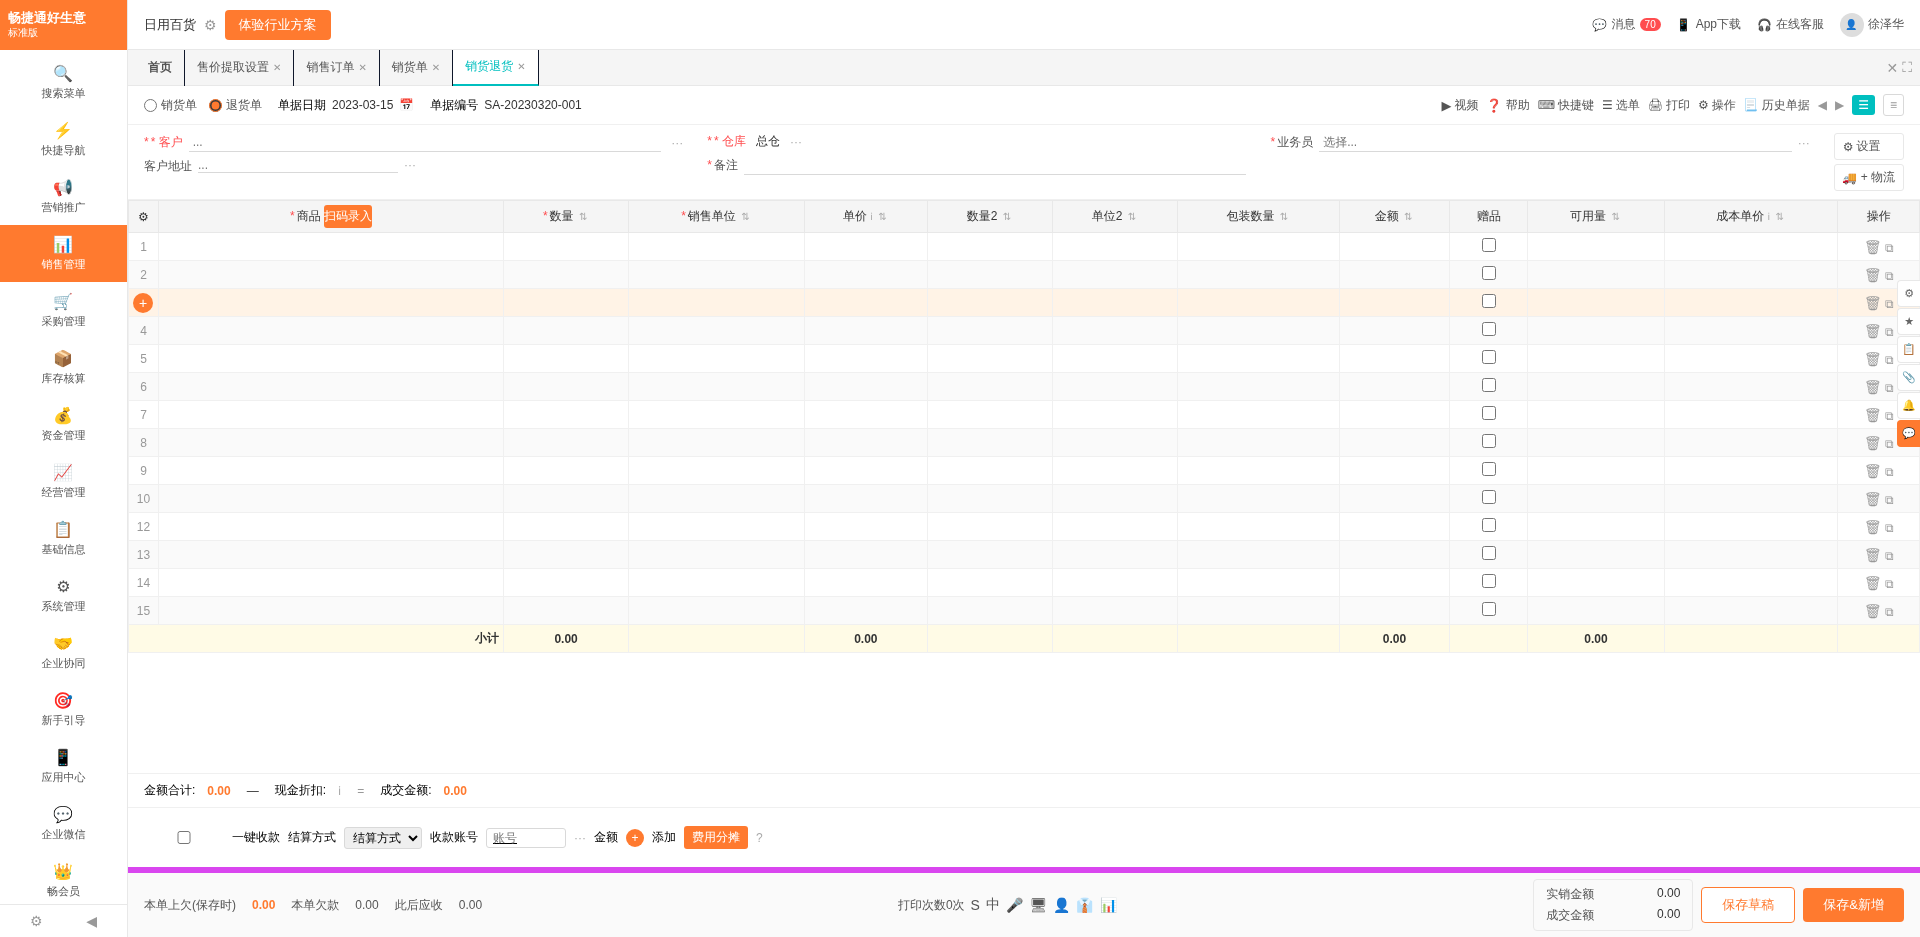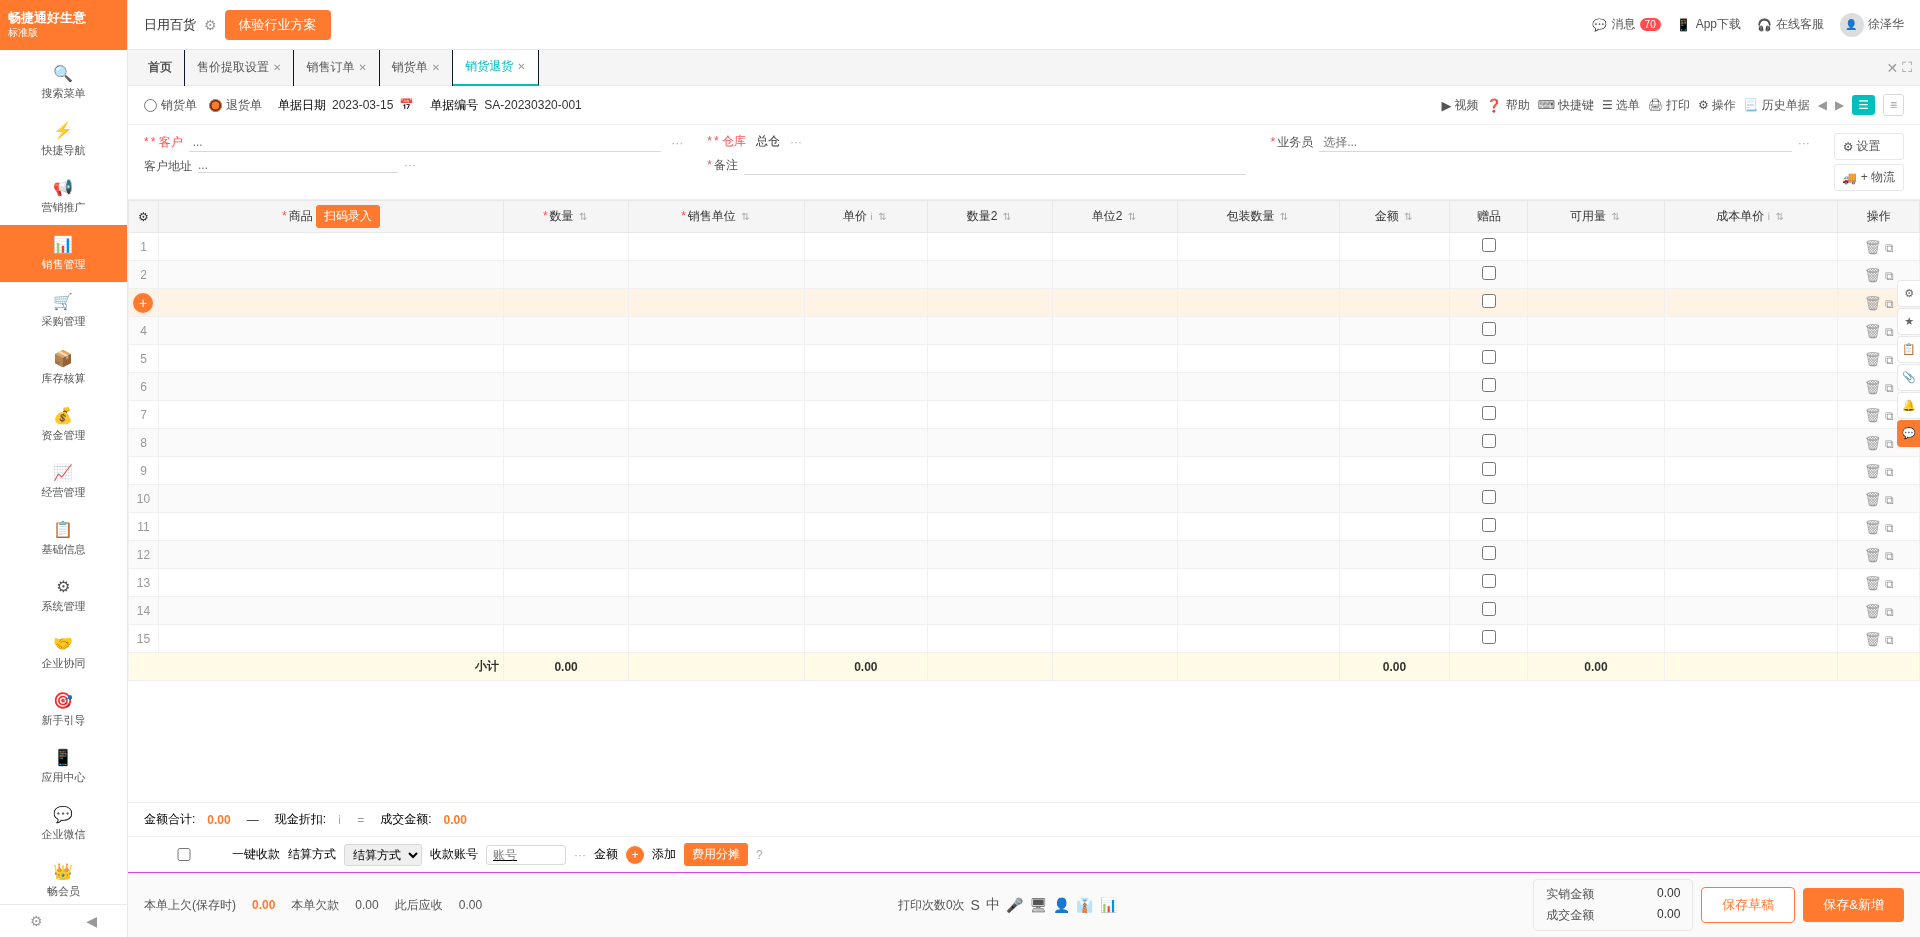--- a/index.html
+++ b/index.html
@@ -55,21 +55,21 @@
     .form-actions { display: flex; align-items: center; gap: 8px; margin-left: auto; }
     .form-action-btn { display: flex; align-items: center; gap: 3px; color: #555; cursor: pointer; font-size: 12px; }
     .form-action-btn .icon { font-size: 13px; }
     .form-field { display: flex; align-items: center; gap: 6px; }
     .form-field label { color: #ff4d4f; white-space: nowrap; }
     .form-field label::before { content: '*'; color: #ff4d4f; margin-right: 2px; }
     .form-field input, .form-field .input-like { border: none; border-bottom: 1px solid #d9d9d9; outline: none; padding: 2px 4px; min-width: 140px; color: #333; background: transparent; flex: 1; }
     .form-field .dots { color: #aaa; margin-left: 4px; }
     .form-field-addr { display: flex; align-items: flex-start; gap: 6px; }
     .form-field-addr label { color: #555; }
-    .scan-btn { background: #ff7a2f; color: #fff; border: none; border-radius: 3px; padding: 3px 8px; cursor: pointer; font-size: 12px; }
+    .scan-btn { background: #ff7a2f; color: #fff; border: none; border-radius: 3px; padding: 3px 0; cursor: pointer; font-size: 12px; }
     .table-wrap { flex: 1; overflow-y: auto; }
     table { width: 100%; border-collapse: collapse; }
     th { background: #f5f5f5; border: 1px solid #e8e8e8; padding: 4px 6px; color: #333; font-weight: normal; white-space: nowrap; text-align: center; position: sticky; top: 0; z-index: 2; }
     th .req { color: #ff4d4f; margin-right: 2px; }
     td { border: 1px solid #f0f0f0; padding: 2px 4px; text-align: center; height: 28px; color: #333; }
     tr:nth-child(even) td { background: #fafafa; }
     .row-active td { background: #fff3e6 !important; }
     .row-num { color: #999; width: 30px; }
     .add-row-btn { width: 20px; height: 20px; background: #ff7a2f; color: #fff; border: none; border-radius: 50%; cursor: pointer; font-size: 14px; display: flex; align-items: center; justify-content: center; }
     .del-btn { color: #999; cursor: pointer; font-size: 14px; background: none; border: none; }
@@ -77,27 +77,27 @@
     .sort-icon { color: #aaa; font-size: 10px; margin: 0 2px; cursor: pointer; }
     .checkbox-cell input[type=checkbox] { width: 14px; height: 14px; }
     .subtotal-row td { background: #fffbe6 !important; font-weight: bold; color: #333; }
 
     
     .form-footer { padding: 8px 16px; border-top: 1px solid #f0f0f0; display: flex; align-items: center; gap: 12px; flex-wrap: wrap; }
     .footer-minus { color: #333; margin: 0 4px; }
     .footer-eq { color: #999; margin: 0 4px; }
 
     
-    .payment-row { padding: 6px 16px; border-top: 1px solid #f0f0f0; display: flex; align-items: center; gap: 8px; }
+    .payment-row { padding: 18px 16px; border-top: 1px solid #f0f0f0; display: flex; align-items: center; gap: 8px; }
     .payment-row input { border: 1px solid #d9d9d9; border-radius: 3px; padding: 2px 6px; width: 80px; text-decoration: underline; }
     .expense-btn { background: #ff7a2f; color: #fff; border: none; border-radius: 3px; padding: 3px 8px; cursor: pointer; }
     .add-btn-small { background: #ff7a2f; color: #fff; border: none; border-radius: 50%; width: 18px; height: 18px; cursor: pointer; font-size: 12px; display: inline-flex; align-items: center; justify-content: center; }
 
     
-    .bottom-status { padding: 6px 16px; background: #fafafa; border-top: 1px solid #d946ef; display: flex; align-items: center; gap: 16px; }
+    .bottom-status { padding: 6px 16px; background: #fafafa; border-top: 6px solid #d946ef; display: flex; align-items: center; gap: 16px; }
     .bottom-status span { color: #555; }
     .bottom-status .val { color: #ff7a2f; font-weight: bold; }
     .bottom-taskbar { display: flex; align-items: center; gap: 6px; margin-left: auto; }
     .taskbar-icon { color: #999; font-size: 14px; cursor: pointer; }
     .save-summary { background: #fafafa; border: 1px solid #e8e8e8; border-radius: 4px; padding: 6px 12px; display: flex; flex-direction: column; gap: 4px; min-width: 160px; }
     .save-summary .sum-row { display: flex; justify-content: space-between; gap: 20px; }
     .save-summary .sum-label { color: #555; }
     .save-summary .sum-val { color: #333; }
     .btn-save-draft { background: #fff; border: 1px solid #ff7a2f; color: #ff7a2f; border-radius: 4px; padding: 8px 20px; cursor: pointer; font-size: 13px; }
     .btn-save-new { background: #ff7a2f; border: none; color: #fff; border-radius: 4px; padding: 8px 20px; cursor: pointer; font-size: 13px; }
@@ -568,38 +568,20 @@
                 <td></td>
                 <td class="checkbox-cell"><input type="checkbox" style=""></td>
                 <td></td>
                 <td></td>
                 <td>
       <button class="del-btn">🗑</button>
       <button class="copy-btn">⧉</button>
     </td>
               </tr>
               <tr>
-                <td class="row-num">11</td>
-                <td><input type="text" style="border: none; outline: none; width: 100%; background: transparent;"></td>
-                <td></td>
-                <td></td>
-                <td></td>
-                <td></td>
-                <td></td>
-                <td></td>
-                <td></td>
-                <td class="checkbox-cell"><input type="checkbox" style=""></td>
-                <td></td>
-                <td></td>
-                <td>
-      <button class="del-btn">🗑</button>
-      <button class="copy-btn">⧉</button>
-    </td>
-              </tr>
-              <tr>
                 <td class="row-num">12</td>
                 <td><input type="text" style="border: none; outline: none; width: 100%; background: transparent;"></td>
                 <td></td>
                 <td></td>
                 <td></td>
                 <td></td>
                 <td></td>
                 <td></td>
                 <td></td>
                 <td class="checkbox-cell"><input type="checkbox" style=""></td>

